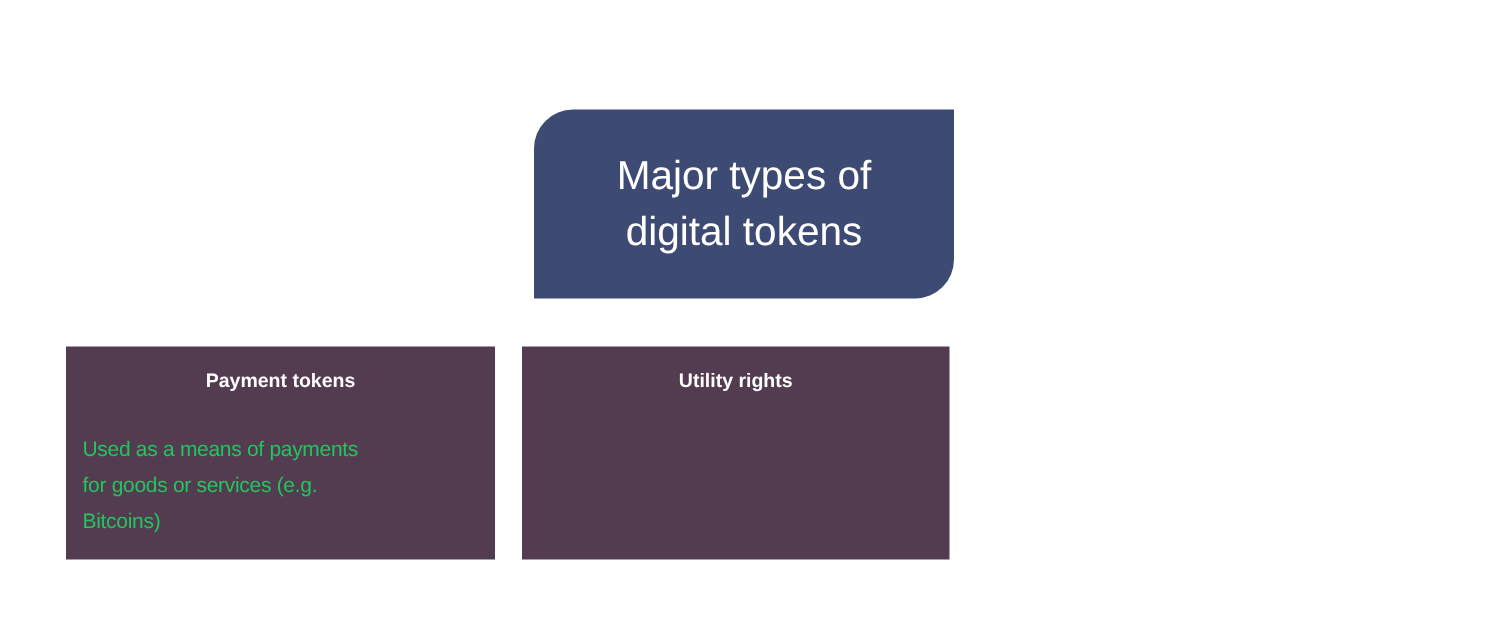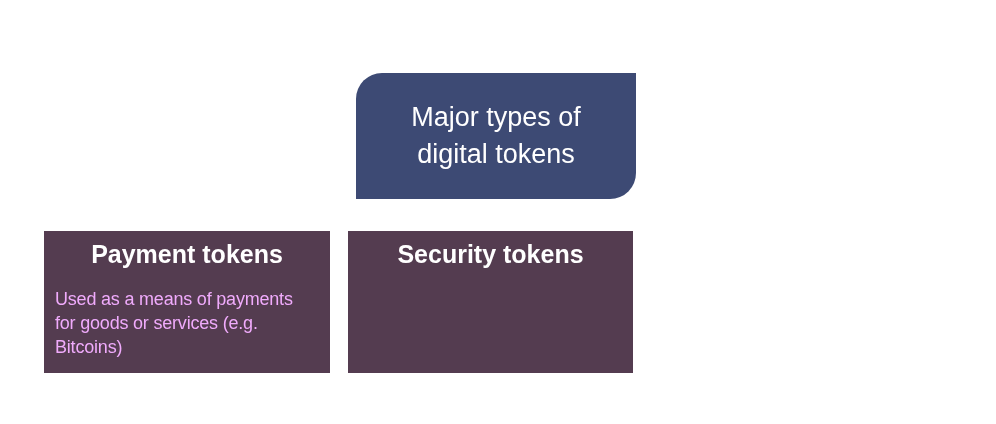--- a/index.html
+++ b/index.html
@@ -42,30 +42,30 @@
     height: 142px;
     background: #543C50;
   }
   .branch-1 { left: 44px;  width: 286px; }
   .branch-2 { left: 348px; width: 285px; }
   .branch-3 { left: 658px; width: 287px; }
 
   .branch-title {
     margin-top: 12px;
     color: #ffffff;
-    font-size: 25px;
+    font-size: 13px;
     font-weight: bold;
     text-align: center;
     line-height: 22px;
   }
   .branch-description {
     margin-top: 22px;
     padding: 0 11px;
-    color: #f0abfc;
-    font-size: 18px;
+    color: #22c55e;
+    font-size: 14px;
     line-height: 24px;
     letter-spacing: -0.2px;
     text-align: left;
     white-space: pre;
   }
 </style>
 </head>
 <body>
 
 <div class="canvas">
@@ -76,17 +76,17 @@
   </div>
 
   <div class="branch-node branch-1">
     <div class="branch-title">Payment tokens</div>
     <div class="branch-description">Used as a means of payments
 for goods or services (e.g.
 Bitcoins)</div>
   </div>
 
   <div class="branch-node branch-2">
-    <div class="branch-title">Security tokens</div>
+    <div class="branch-title">Utility rights</div>
   </div>
 
 
 </div>
 
 </body></html>

